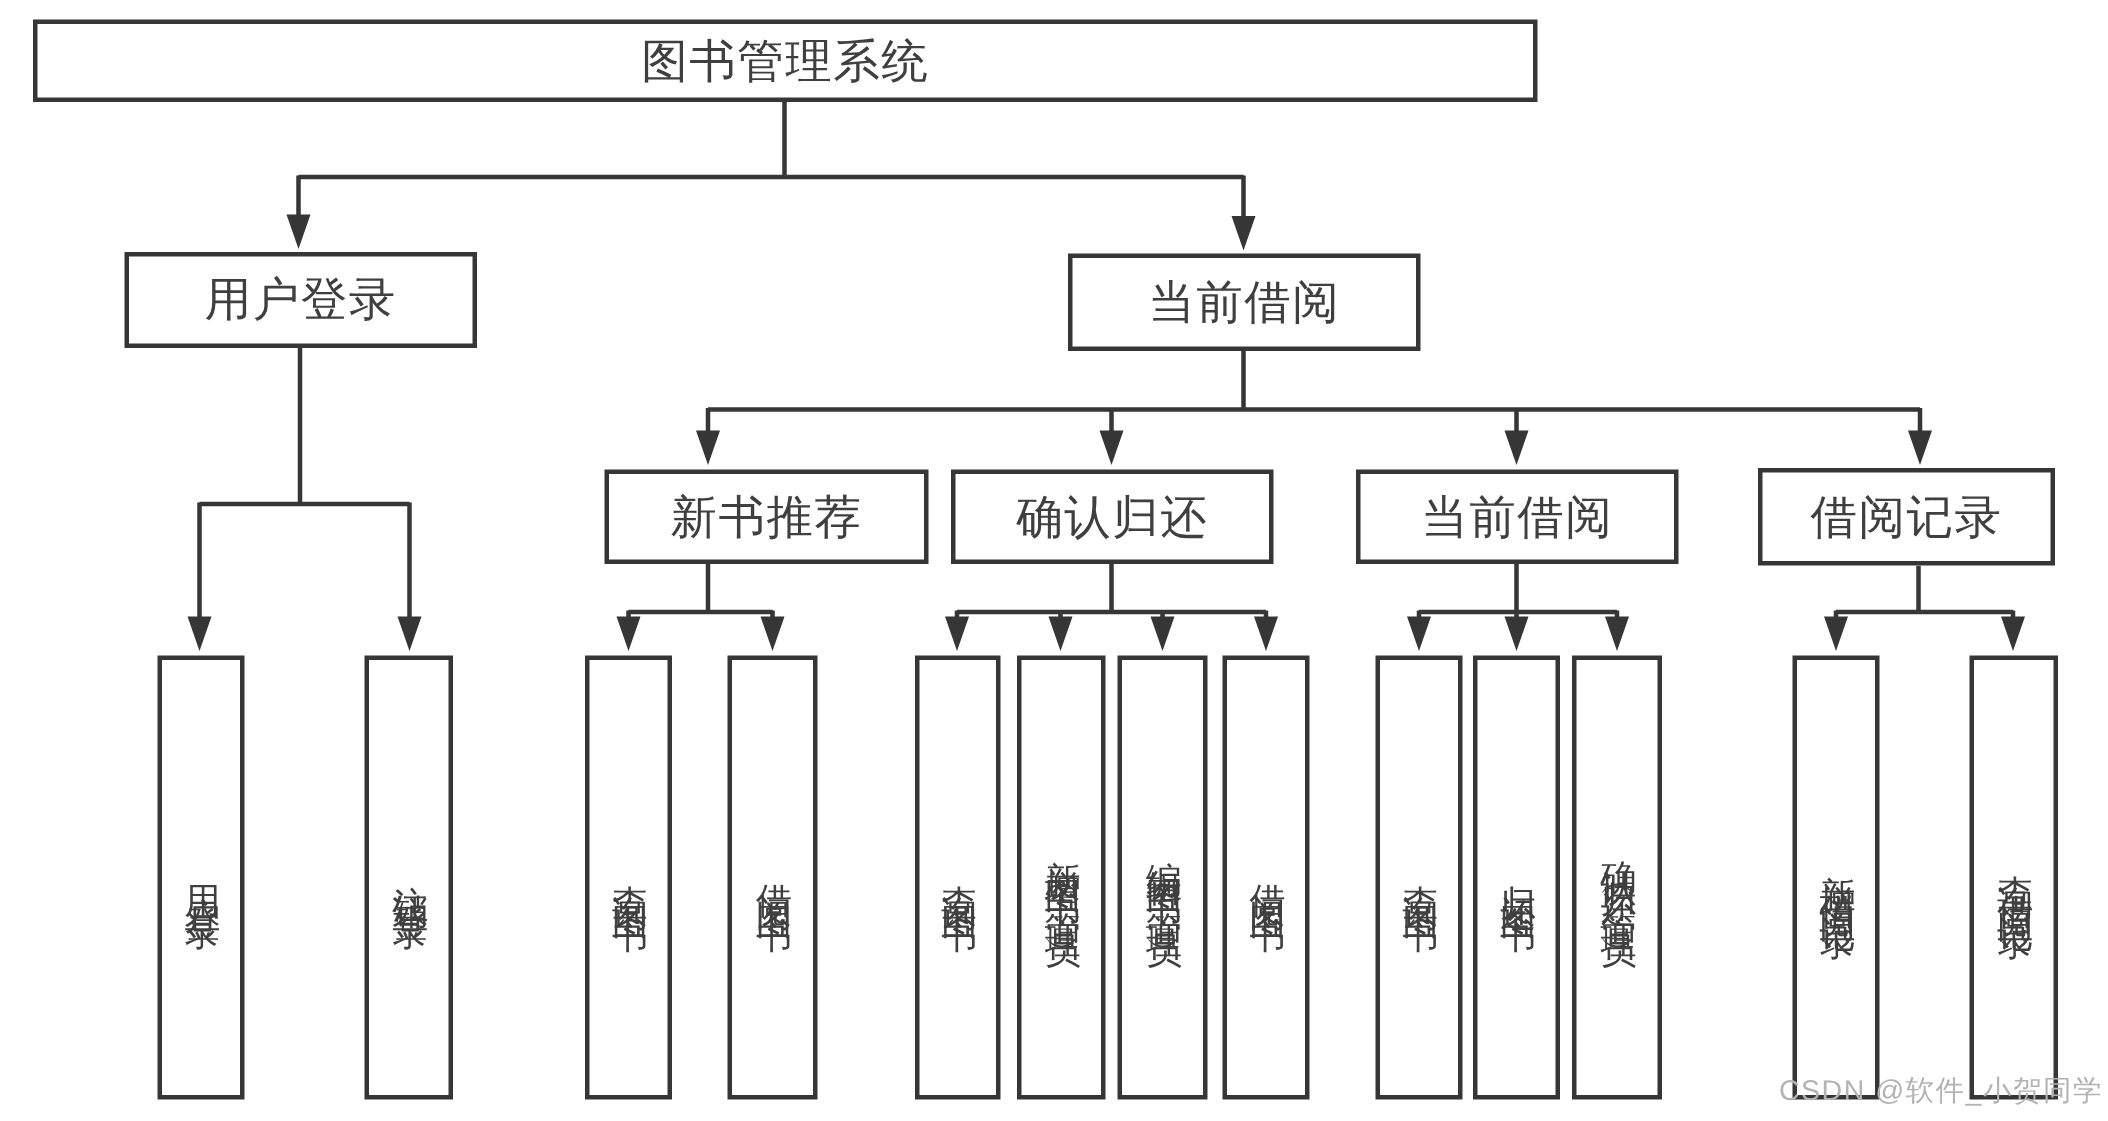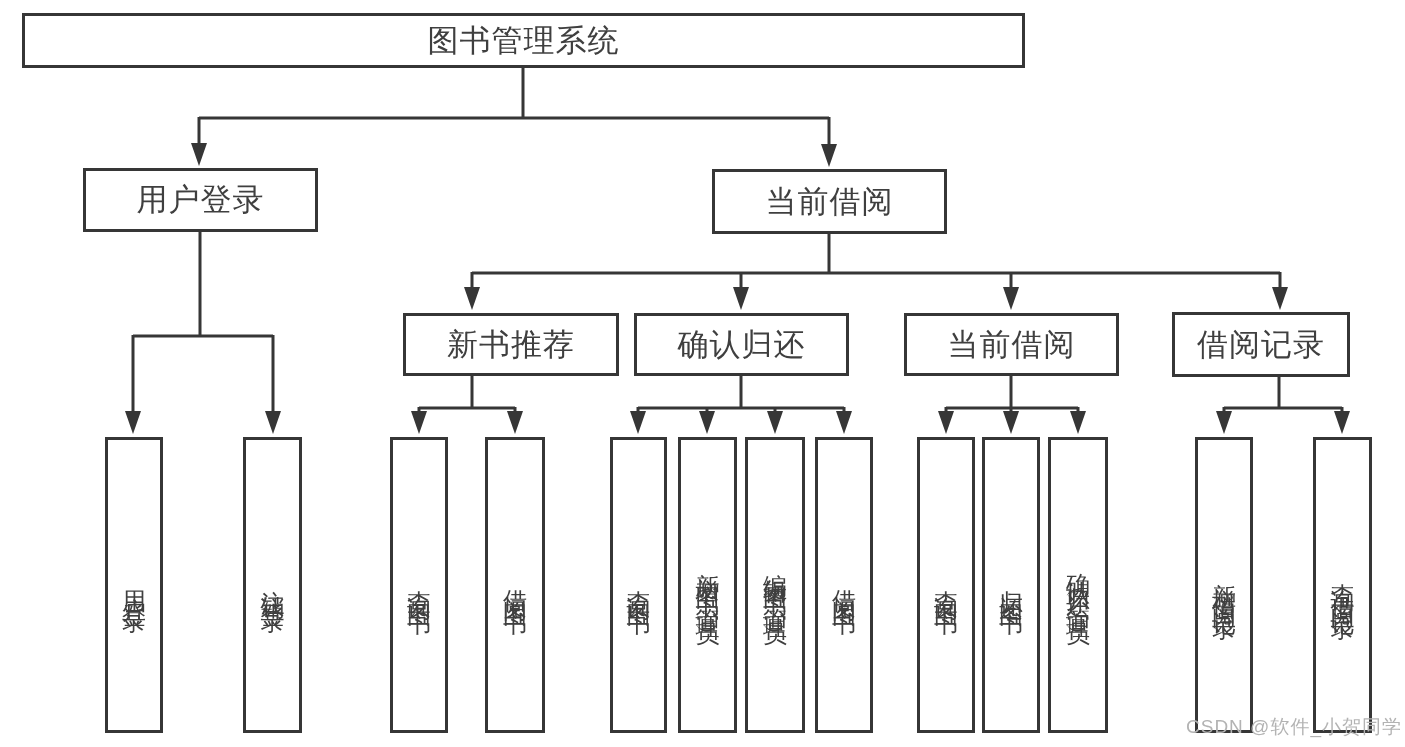--- a/index.html
+++ b/index.html
@@ -91,21 +91,21 @@
   </svg>
 
   <div class="node h" style="left:22px; top:13px; width:1003px; height:55px;">图书管理系统</div>
 
   <div class="node h" style="left:83px; top:168px; width:235px; height:64px;">用户登录</div>
   <div class="node h" style="left:712px; top:169px; width:235px; height:65px;">当前借阅</div>
 
   <div class="node h" style="left:364px; top:313px; width:216px; height:63px;margin-left:39px;">新书推荐</div>
   <div class="node h" style="left:634px; top:313px; width:215px; height:63px;">确认归还</div>
   <div class="node h" style="left:904px; top:313px; width:215px; height:63px;">当前借阅</div>
-  <div class="node h" style="left:1172px; top:312px; width:178px; height:65px;text-align:center;">借阅记录</div>
+  <div class="node h" style="left:1172px; top:312px; width:198px; height:65px;text-align:center;">借阅记录</div>
 
   <div class="node v" style="left:105px; top:437px; width:58px; height:296px;">用户登录</div>
   <div class="node v" style="left:243px; top:437px; width:59px; height:296px;">注销登录</div>
 
   <div class="node v" style="left:390px; top:437px; width:58px; height:296px;">查询图书</div>
   <div class="node v" style="left:485px; top:437px; width:60px; height:296px;">借阅图书</div>
 
   <div class="node v" style="left:610px; top:437px; width:57px; height:296px;">查询图书</div>
   <div class="node v" style="left:678px; top:437px; width:59px; height:296px;">新增图书（管理员）</div>
   <div class="node v" style="left:745px; top:437px; width:60px; height:296px;">编辑图书（管理员）</div>

